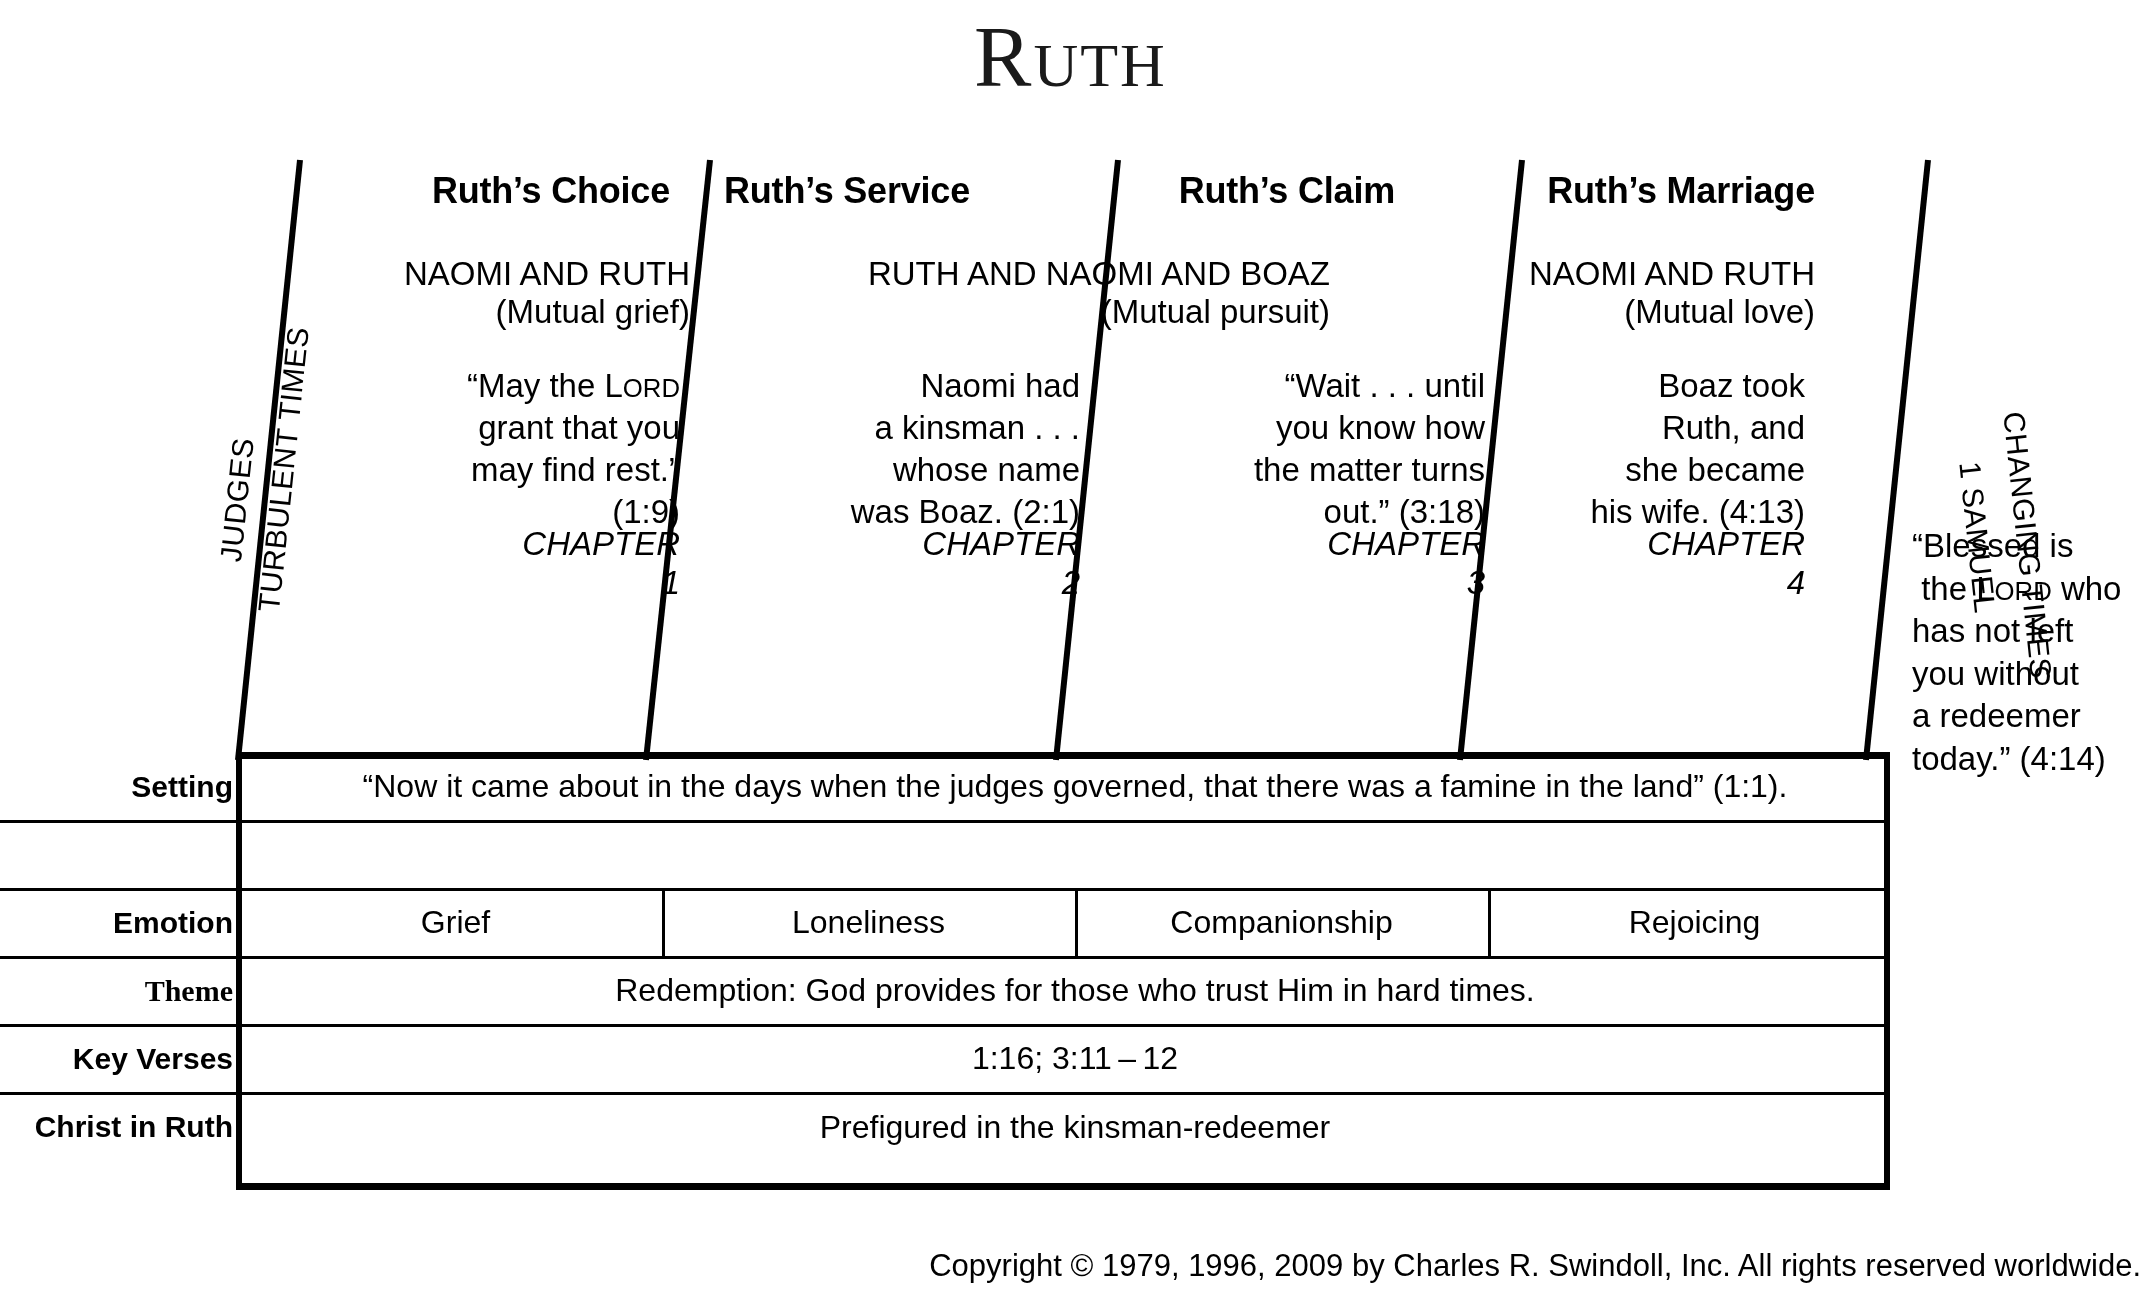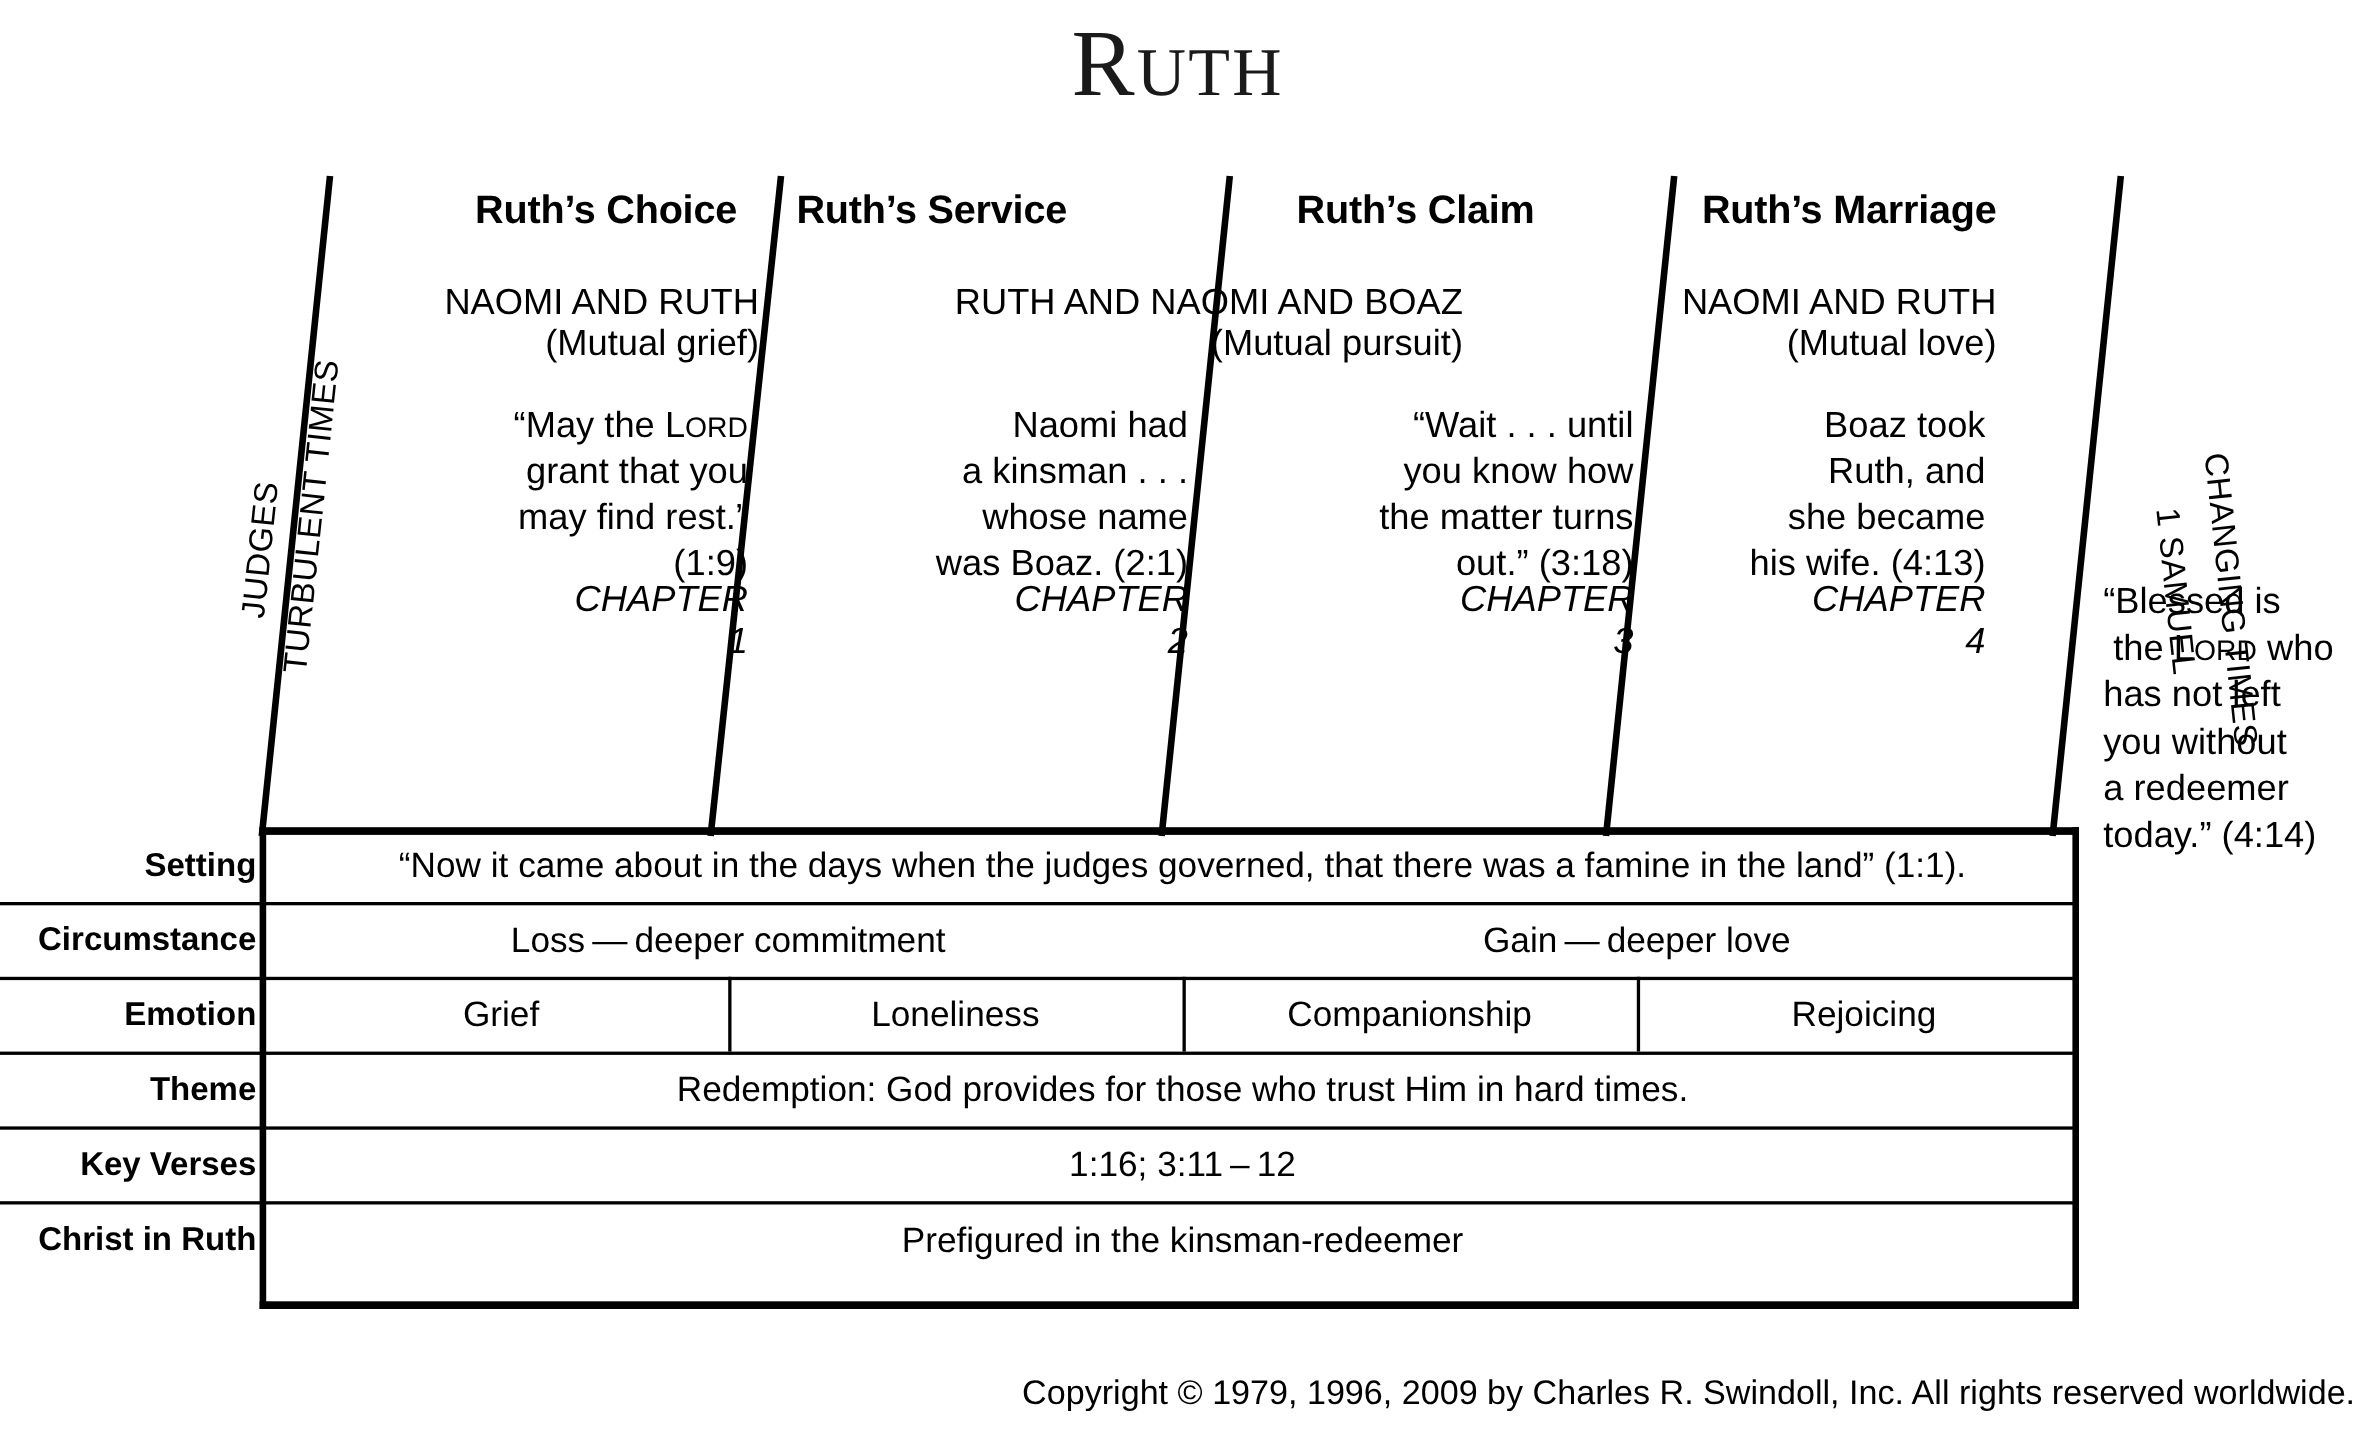--- a/index.html
+++ b/index.html
@@ -324,43 +324,36 @@
   <div class="hsep" style="top:272px;"></div>
   <div class="hsep" style="top:340px;"></div>
 
   <div class="row" style="top:0px; height:68px;">
     <div class="row-label" style="top:18px;">Setting</div>
     <div class="row-cells">
       <div class="cell" style="width:1652px;">“Now it came about in the days when the judges governed, that there was a famine in the land” (1:1).</div>
     </div>
   </div>
 
-  <div class="row" style="top:68px; height:68px;">
-    <div class="row-label" style="top:18px;">Circumstance</div>
-    <div class="row-cells">
-      <div class="cell" style="width:826px;">Loss — deeper commitment</div>
-      <div class="cell" style="width:826px;">Gain — deeper love</div>
-    </div>
-  </div>
 
   <div class="row" style="top:136px; height:68px;">
     <div class="row-label" style="top:18px;">Emotion</div>
     <div class="row-cells">
       <div class="cell" style="width:413px;">Grief</div>
       <div class="cell" style="width:413px;">Loneliness</div>
       <div class="cell" style="width:413px;">Companionship</div>
       <div class="cell" style="width:413px;">Rejoicing</div>
     </div>
     <div class="vsep" style="left:651px; top:0px; height:68px;"></div>
     <div class="vsep" style="left:1064px; top:0px; height:68px;"></div>
     <div class="vsep" style="left:1477px; top:0px; height:68px;"></div>
   </div>
 
   <div class="row" style="top:204px; height:68px;">
-    <div class="row-label" style="top:18px;">Theme</div>
+    <div class="row-label" style="top:18px;font-family:Liberation Serif, serif;">Theme</div>
     <div class="row-cells">
       <div class="cell" style="width:1652px;">Redemption: God provides for those who trust Him in hard times.</div>
     </div>
   </div>
 
   <div class="row" style="top:272px; height:68px;">
     <div class="row-label" style="top:18px;">Key Verses</div>
     <div class="row-cells">
       <div class="cell" style="width:1652px;">1:16; 3:11 – 12</div>
     </div>

